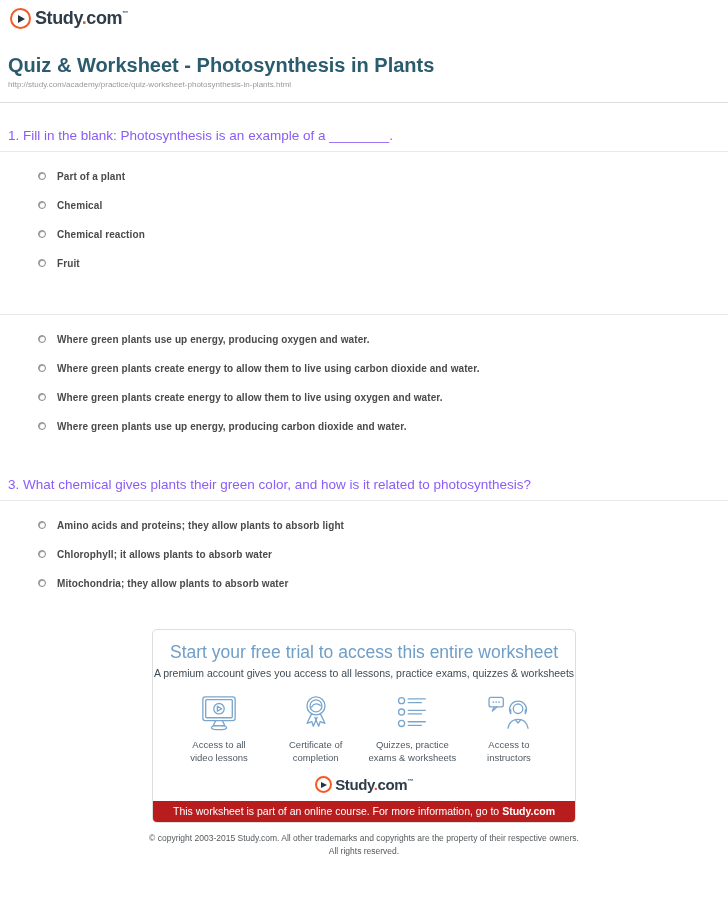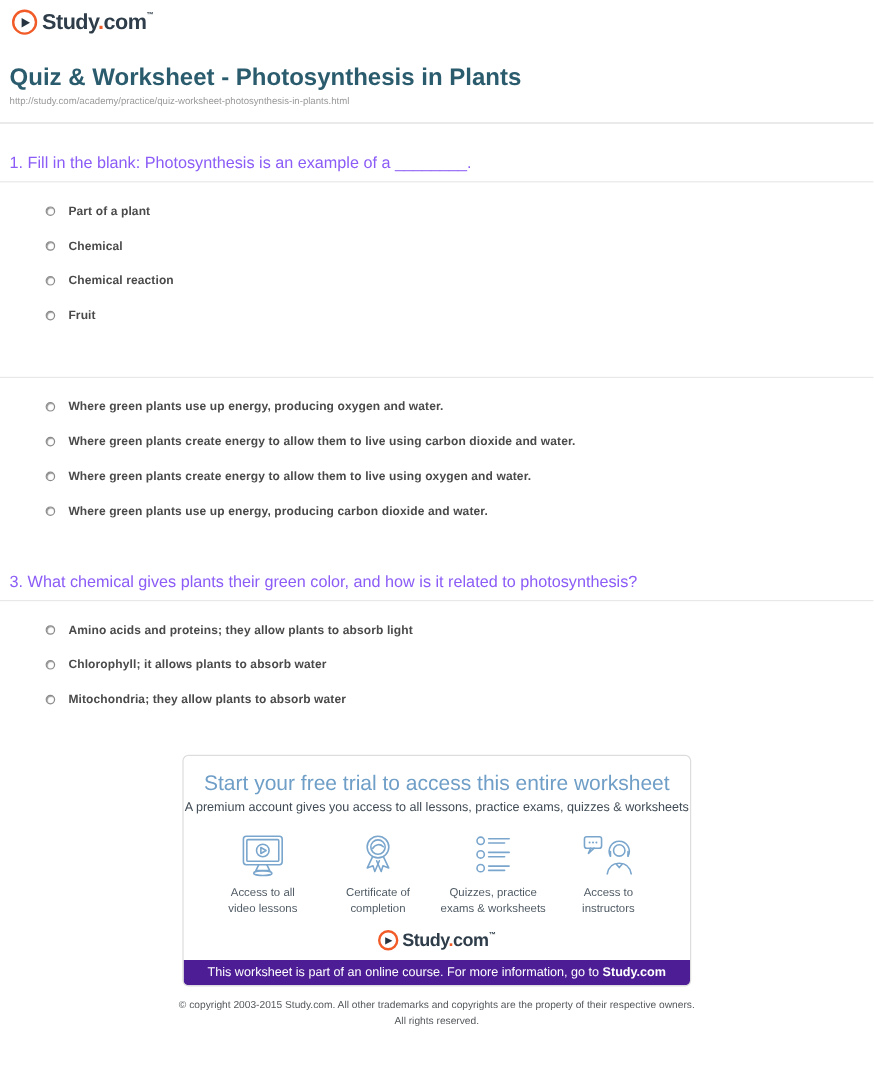--- a/index.html
+++ b/index.html
@@ -58,27 +58,27 @@
   .option-label { font-size: 10px; font-weight: 700; color: #4a4a4a; letter-spacing: 0.1px; }
 
   
   .trial-box {
     width: 424px; margin: 41px auto 0;
     border: 1px solid #ddd; border-radius: 5px;
     background: #fff; text-align: center; overflow: hidden;
   }
   .trial-headline { margin-top: 12px; font-size: 17.5px; color: #6f9ec7; }
   .trial-sub { margin-top: 4px; font-size: 10.5px; color: #3f4a54; }
-  .features { display: flex; padding: 0 18px; margin-top: 15px; }
+  .features { display: flex; justify-content: space-between; padding: 0 18px; margin-top: 15px; }
   .feature { width: 96px; display: flex; flex-direction: column; align-items: center; }
   .feature svg { height: 38px; display: block; }
   .feature-label { margin-top: 6px; font-size: 9.5px; color: #4f5a64; line-height: 1.4; }
   .box-logo { margin-top: 9px; }
   .banner {
-    margin-top: 8px; background: #4c1d95; color: #fff;
+    margin-top: 8px; background: #b91c1c; color: #fff;
     font-size: 10.5px; padding: 4px 0 5px;
   }
   .banner-link { font-weight: 700; }
 
   
   .page-footer { margin-top: 9px; text-align: center; font-size: 8.5px; color: #54585b; line-height: 1.55; }
 
   .icon-stroke { stroke: #7aa6cd; fill: none; stroke-width: 1.4; stroke-linecap: round; stroke-linejoin: round; }
   .icon-fill { fill: #7aa6cd; stroke: none; }
 </style>

